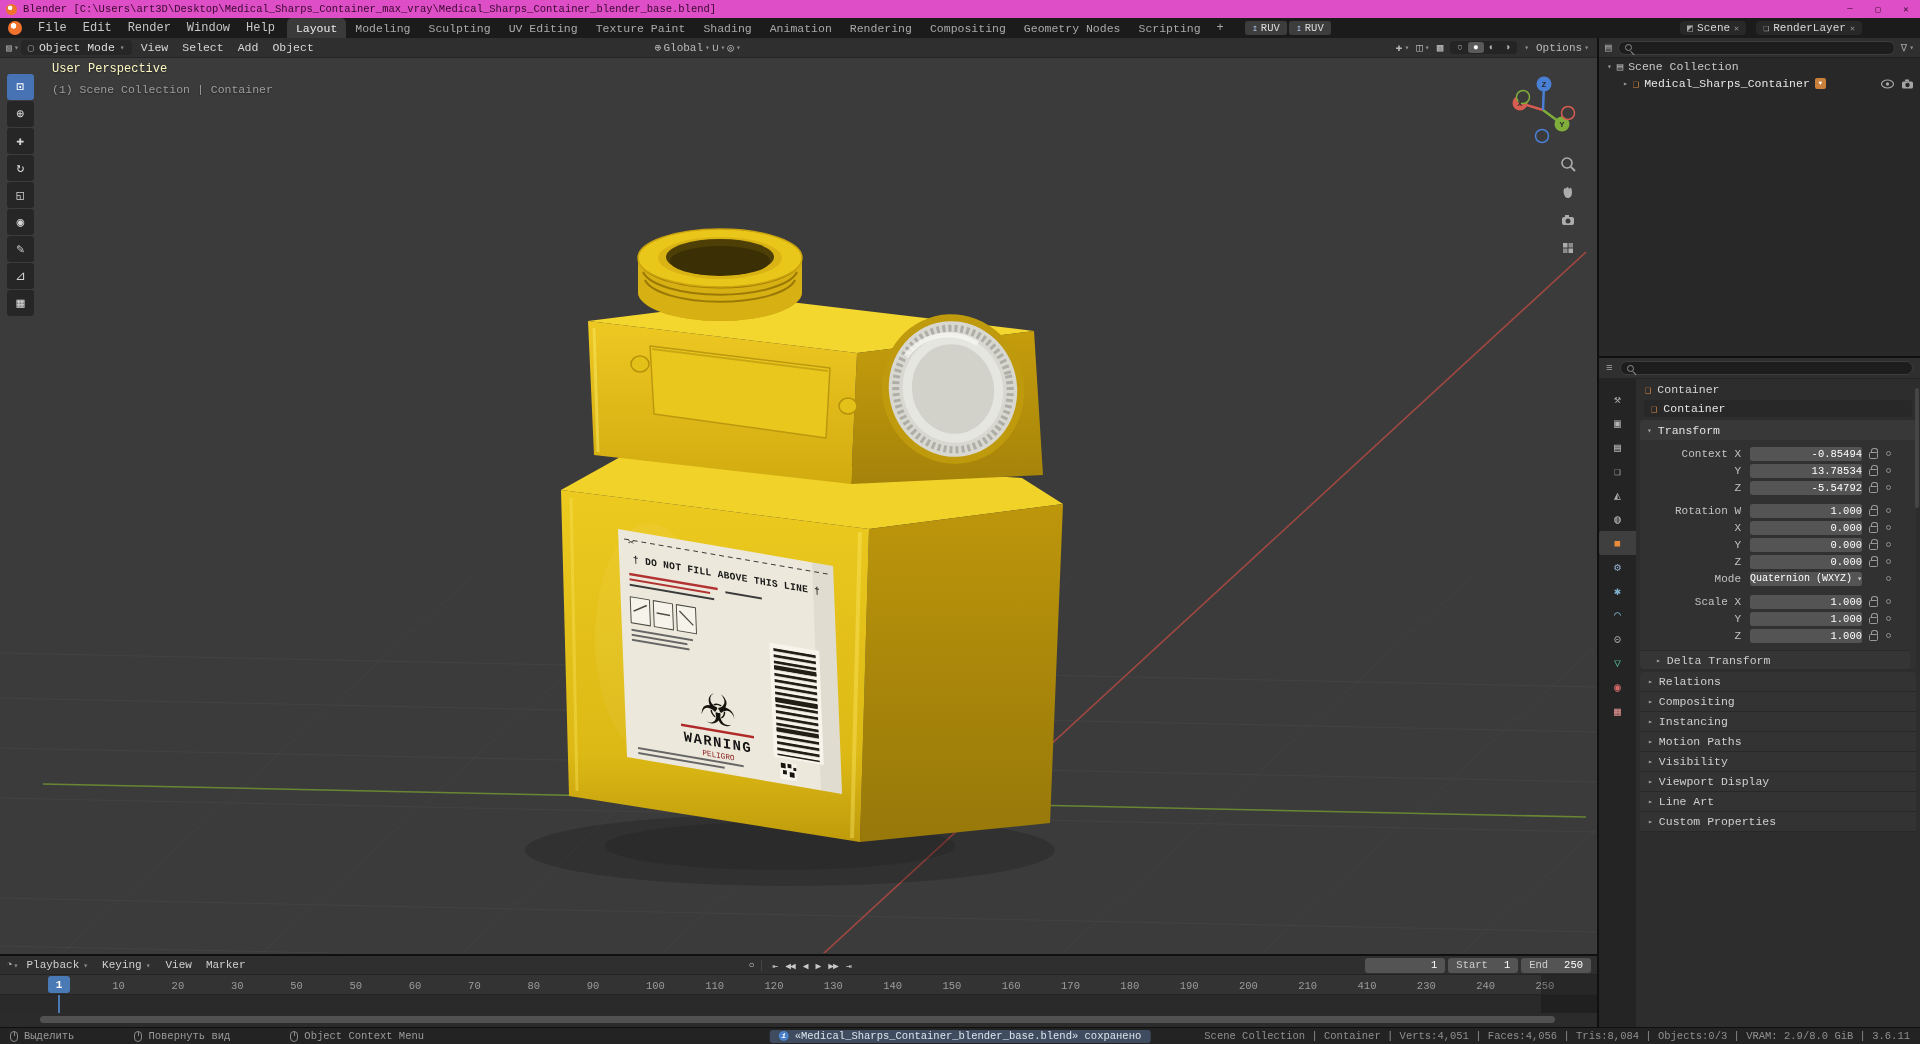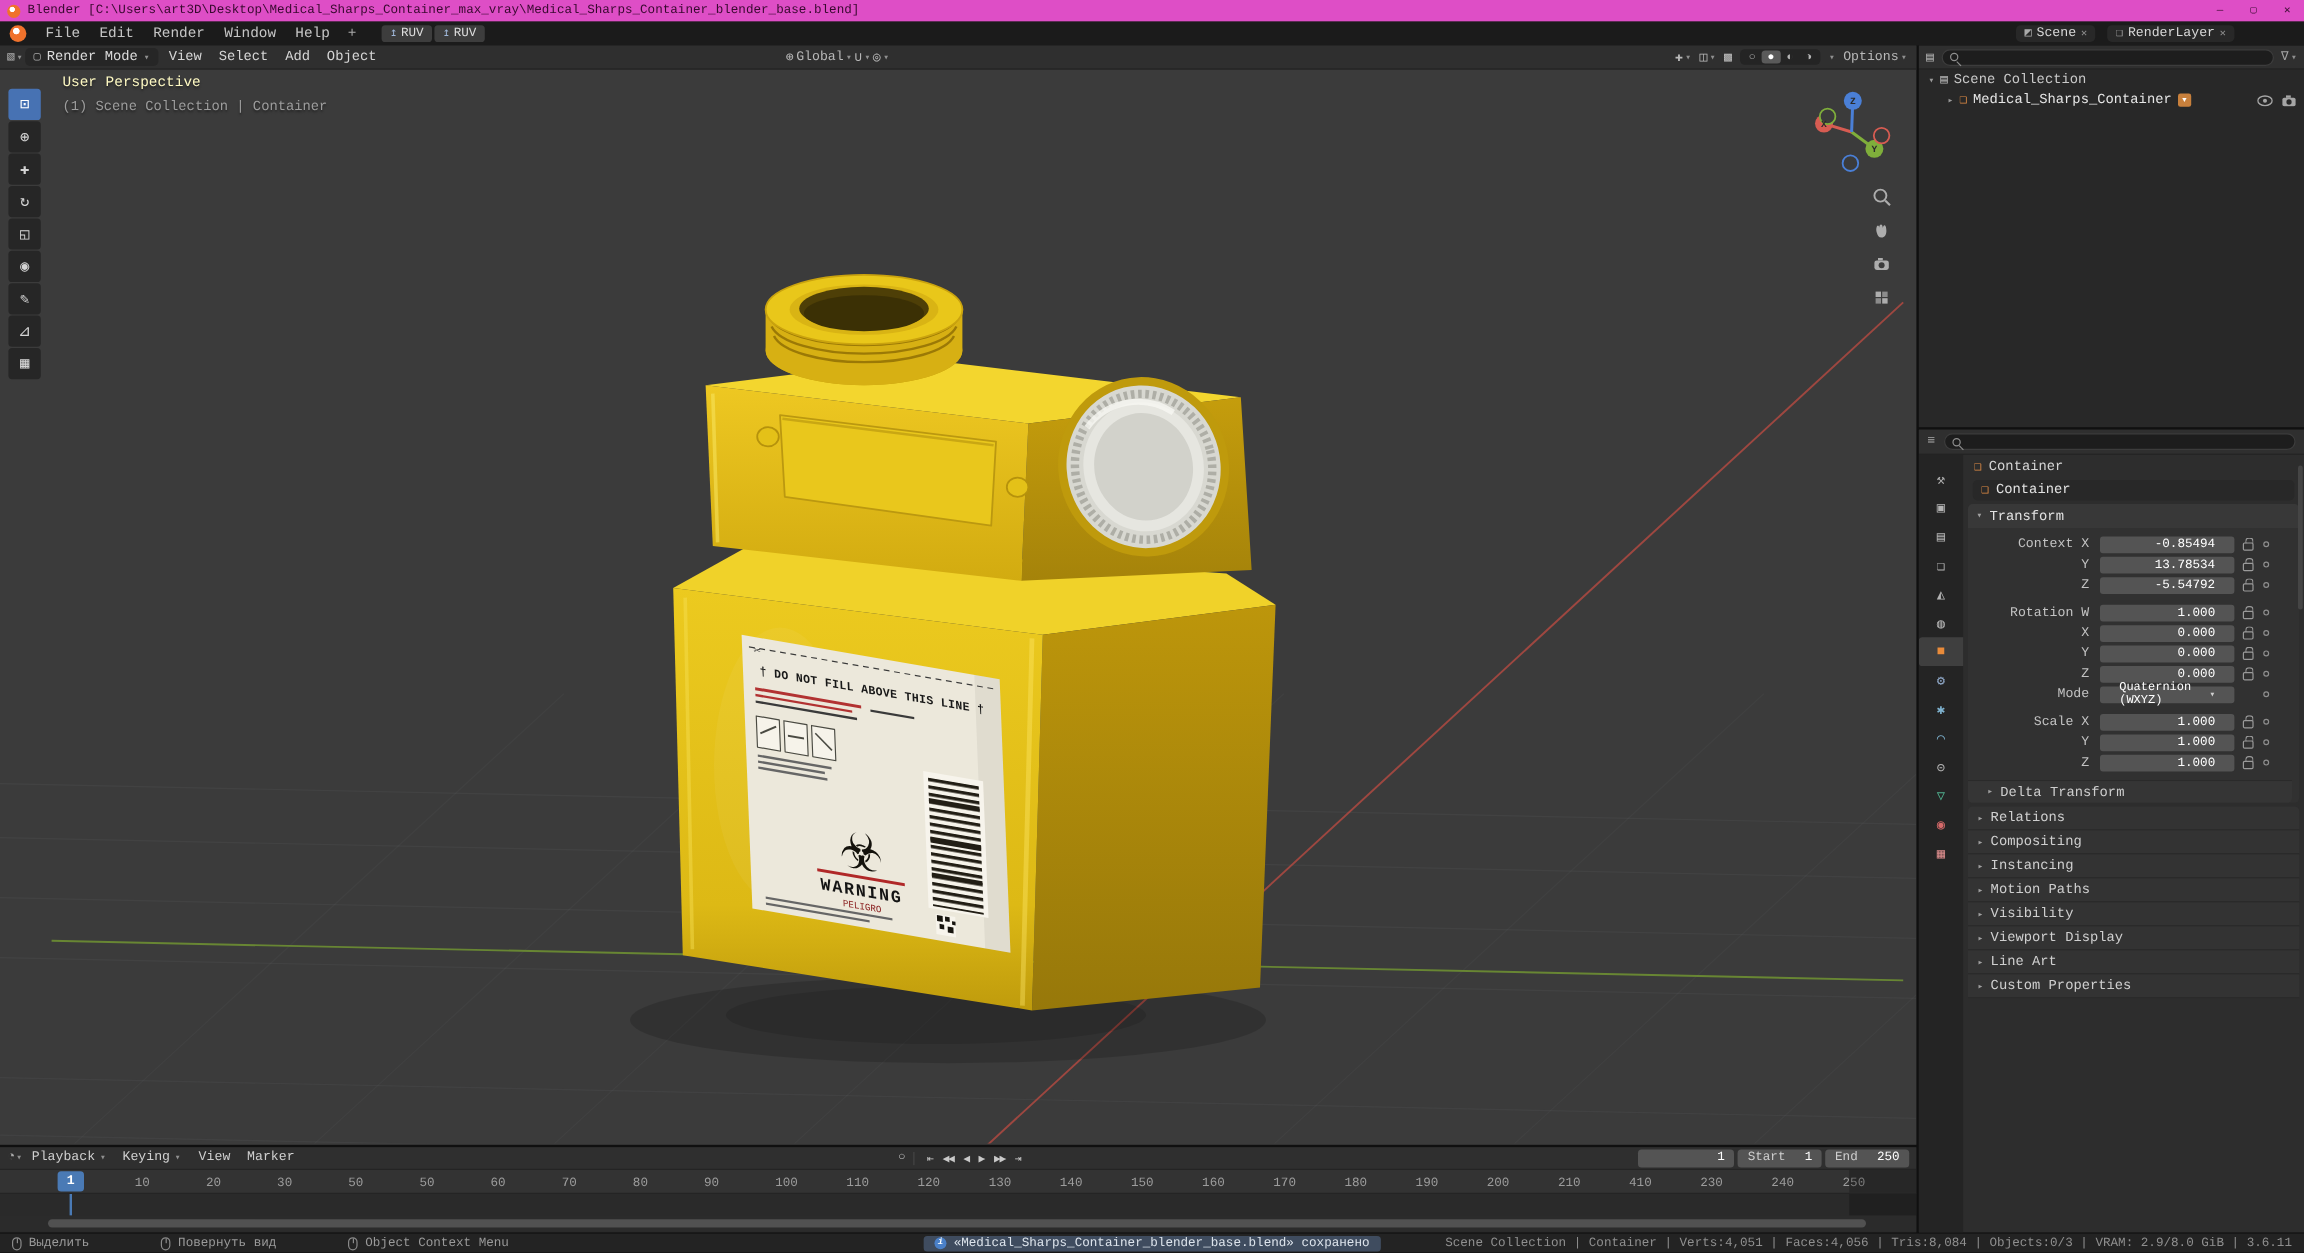--- a/index.html
+++ b/index.html
@@ -91,21 +91,21 @@
 #pr-body{position:absolute;left:37px;top:21px;right:0;bottom:0;font-size:11.5px}
 .crumb{height:21px;display:flex;align-items:center;gap:6px;padding:0 9px;color:#d5d5d5}
 .crumb .gl{color:#e08c45;font-size:10.5px}
 .name-chip{margin:0 8px 3px 8px;height:17px;background:#282828;border-radius:4px;display:flex;align-items:center;gap:6px;padding:0 7px;color:#e2e2e2}
 .name-chip .gl{color:#e08c45;font-size:10.5px}
 .panel-hdr{height:20px;background:#383838;border-radius:4px 4px 0 0;margin:3px 4px 0 4px;display:flex;align-items:center;gap:6px;padding:0 7px;color:#e3e3e3}
 .panel-hdr .dis,.c-panel .dis,.sub-hdr .dis{font-size:8px;color:#a0a0a0}
 .panel-body{background:#313131;margin:0 4px;border-radius:0 0 4px 4px;padding:5px 6px 0 0}
 .f-row{display:flex;align-items:center;height:17px}
 .f-label{flex:0 0 110px;text-align:right;padding-right:9px;color:#c3c3c3;font-size:11px;white-space:nowrap}
-.f-field{flex:0 0 112px;height:14px;background:#545454;border-radius:2.5px;color:#fff;font-size:10.5px;display:flex;align-items:center;justify-content:flex-end;padding:0 16px}
+.f-field{flex:0 0 112px;height:14px;background:#545454;border-radius:2.5px;color:#fff;font-size:10.5px;display:flex;align-items:center;justify-content:flex-end;padding:0 0}
 .f-field.dd{justify-content:space-between;font-size:10px}
 .f-field.dd .car{font-size:8px;color:#cfcfcf}
 .lock{position:relative;width:9px;height:7px;border:1px solid #9a9a9a;border-radius:1.5px;margin-left:7px;margin-top:3px;flex:0 0 auto}
 .lock::before{content:"";position:absolute;left:1px;top:-4.5px;width:4.5px;height:4px;border:1px solid #9a9a9a;border-bottom:none;border-radius:3px 3px 0 0}
 .adot{width:5px;height:5px;border:1.2px solid #8e8e8e;border-radius:50%;margin-left:8px;flex:0 0 auto}
 .grp-gap{height:6px}
 .sub-hdr{height:19px;display:flex;align-items:center;gap:6px;padding-left:16px;color:#cdcdcd;background:#353535;margin-top:6px;border-top:1px solid #2a2a2a;border-radius:0 0 4px 4px}
 .c-list{margin:3px 4px}
 .c-panel{height:20px;display:flex;align-items:center;gap:6px;padding:0 8px;color:#cfcfcf;background:#333;border-bottom:1px solid #282828}
 .c-panel:first-child{border-radius:4px 4px 0 0}
@@ -137,20 +137,33 @@
 
   <div class="topbar">
     <span class="blender-logo"></span>
     <div style="display:flex;height:100%">
         <div class="menu-item">File</div>
         <div class="menu-item">Edit</div>
         <div class="menu-item">Render</div>
         <div class="menu-item">Window</div>
         <div class="menu-item">Help</div>
       </div>
+    <div class="ws-tabs">
+        <div class="ws-tab active">Layout</div>
+        <div class="ws-tab">Modeling</div>
+        <div class="ws-tab">Sculpting</div>
+        <div class="ws-tab">UV Editing</div>
+        <div class="ws-tab">Texture Paint</div>
+        <div class="ws-tab">Shading</div>
+        <div class="ws-tab">Animation</div>
+        <div class="ws-tab">Rendering</div>
+        <div class="ws-tab">Compositing</div>
+        <div class="ws-tab">Geometry Nodes</div>
+        <div class="ws-tab">Scripting</div>
+      </div>
     <div class="ws-plus">+</div>
     <div class="ruv-group">
         <div class="ruv-btn">
           <span class="gl">↥</span>
           <span>RUV</span>
         </div>
         <div class="ruv-btn">
           <span class="gl">↥</span>
           <span>RUV</span>
         </div>
@@ -168,21 +181,21 @@
       </div>
     </div>
   </div>
 
   <div id="vp">
     <div id="vp-header">
       <span class="hdr-ic">▧</span>
       <span class="car">▾</span>
       <div class="hdr-chip">
         <span class="gl">▢</span>
-        <span>Render Mode</span>
+        <span>Object Mode</span>
         <span class="car">▾</span>
       </div>
       <div style="display:flex">
           <div class="hdr-menu">View</div>
           <div class="hdr-menu">Select</div>
           <div class="hdr-menu">Add</div>
           <div class="hdr-menu">Object</div>
         </div>
       <div class="sp"></div>
       <div class="tgl">

